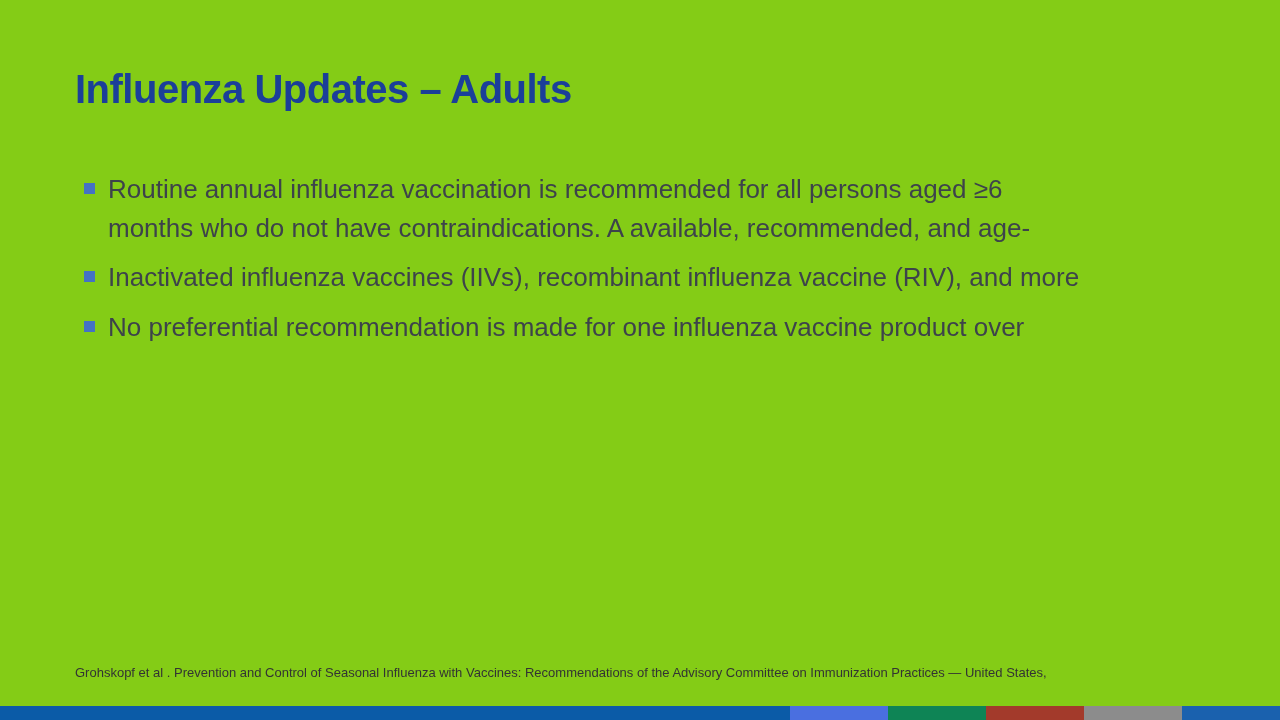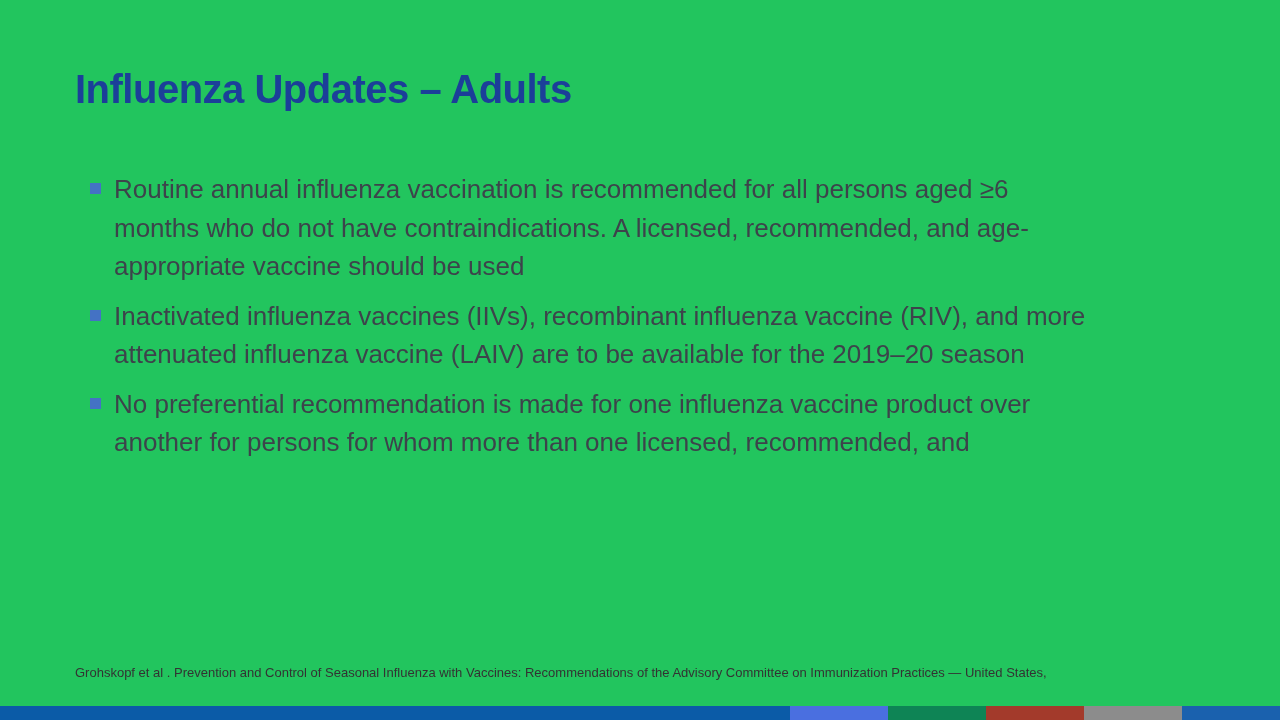--- a/index.html
+++ b/index.html
@@ -8,34 +8,34 @@
     width: 1280px;
     height: 720px;
     background: #ffffff;
     overflow: hidden;
     font-family: "Liberation Sans", sans-serif;
   }
   .slide {
     position: relative;
     width: 1280px;
     height: 720px;
-    background: #22c55e;
+    background: #84cc16;
   }
   .title {
     position: absolute;
     left: 75px;
     top: 40px;
     font-size: 40px;
     font-weight: 700;
     letter-spacing: -0.5px;
     white-space: nowrap;
   }
   .bullets {
     position: absolute;
-    left: 90px;
+    left: 84px;
     top: 170px;
     width: 1100px;
   }
   .bullet {
     display: flex;
     align-items: flex-start;
     margin-bottom: 11px;
   }
   .bullet-marker {
     flex: 0 0 auto;
@@ -74,38 +74,35 @@
 <div class="slide">
 
   <h1 class="title" style="color: rgb(27, 63, 153);">Influenza Updates – Adults</h1>
 
   <div class="bullets" style="color: rgb(61, 67, 75);">
 
     <div class="bullet">
       <span class="bullet-marker" style="background-color: rgb(68, 114, 196);"></span>
       <div class="bullet-text">
         <div>Routine annual influenza vaccination is recommended for all persons aged ≥6</div>
-        <div>months who do not have contraindications. A licensed, recommended, and age-</div>
-        <div>appropriate vaccine should be used</div>
+        <div>months who do not have contraindications. A available, recommended, and age-</div>
       </div>
     </div>
 
     <div class="bullet">
       <span class="bullet-marker" style="background-color: rgb(68, 114, 196);"></span>
       <div class="bullet-text">
         <div>Inactivated influenza vaccines (IIVs), recombinant influenza vaccine (RIV), and more</div>
-        <div>attenuated influenza vaccine (LAIV) are to be available for the 2019–20 season</div>
       </div>
     </div>
 
     <div class="bullet">
       <span class="bullet-marker" style="background-color: rgb(68, 114, 196);"></span>
       <div class="bullet-text">
         <div>No preferential recommendation is made for one influenza vaccine product over</div>
-        <div>another for persons for whom more than one licensed, recommended, and</div>
       </div>
     </div>
 
   </div>
 
   <div class="footer" style="color: rgb(51, 51, 51);">
     <div>Grohskopf et al . Prevention and Control of Seasonal Influenza with Vaccines: Recommendations of the Advisory Committee on Immunization Practices — United States,</div>
   </div>
 
   <div class="bottom-bar">

